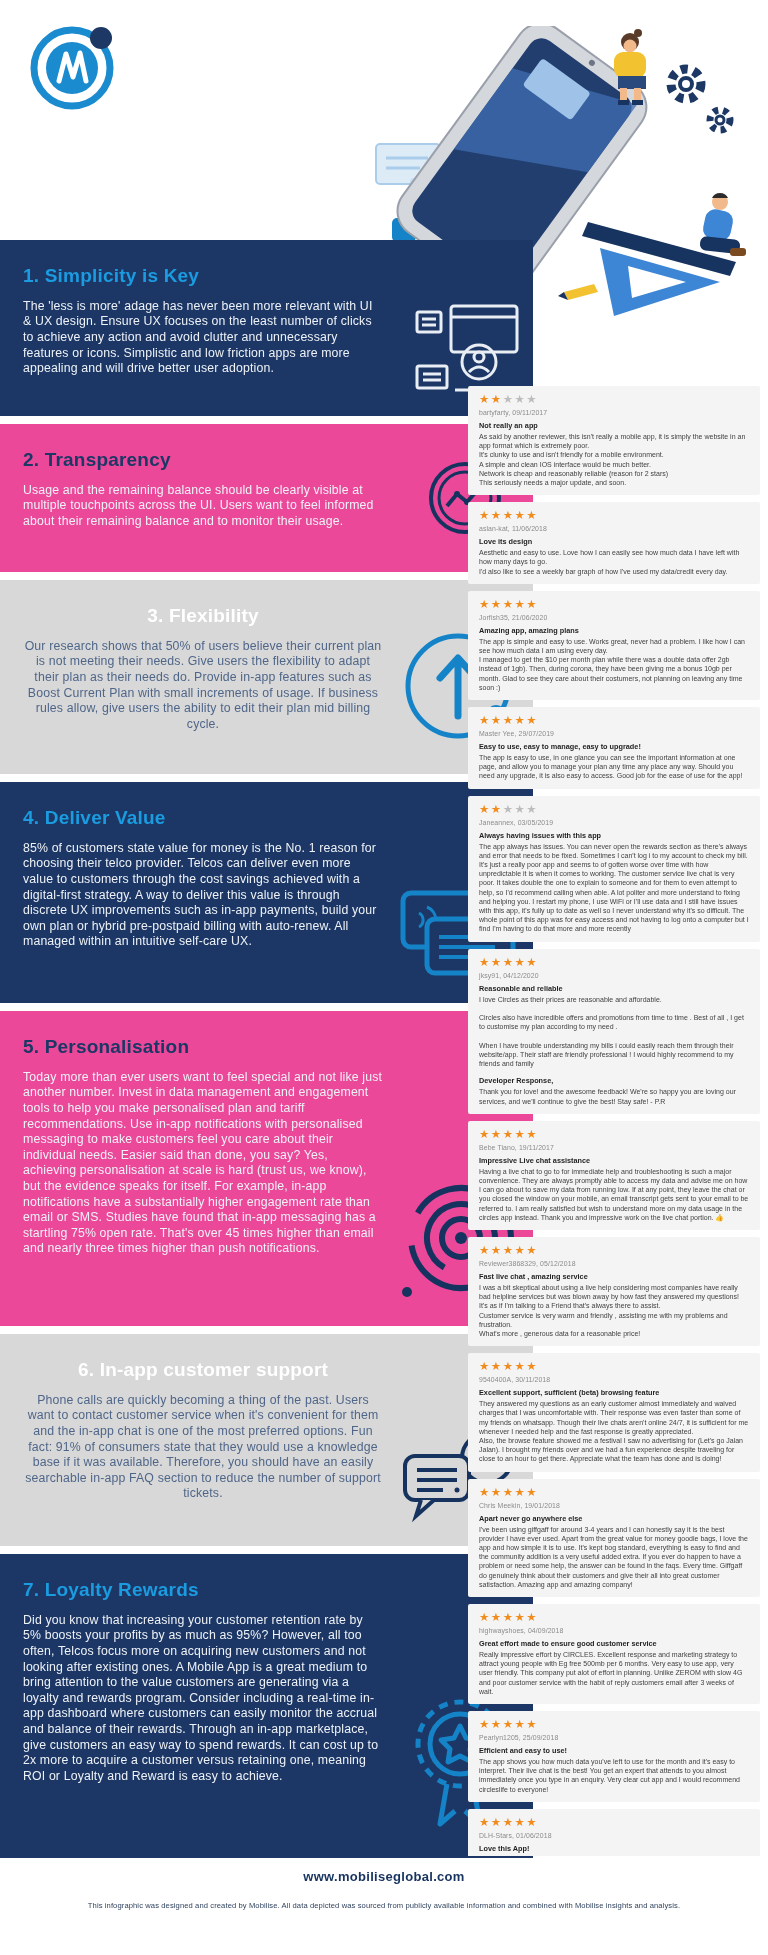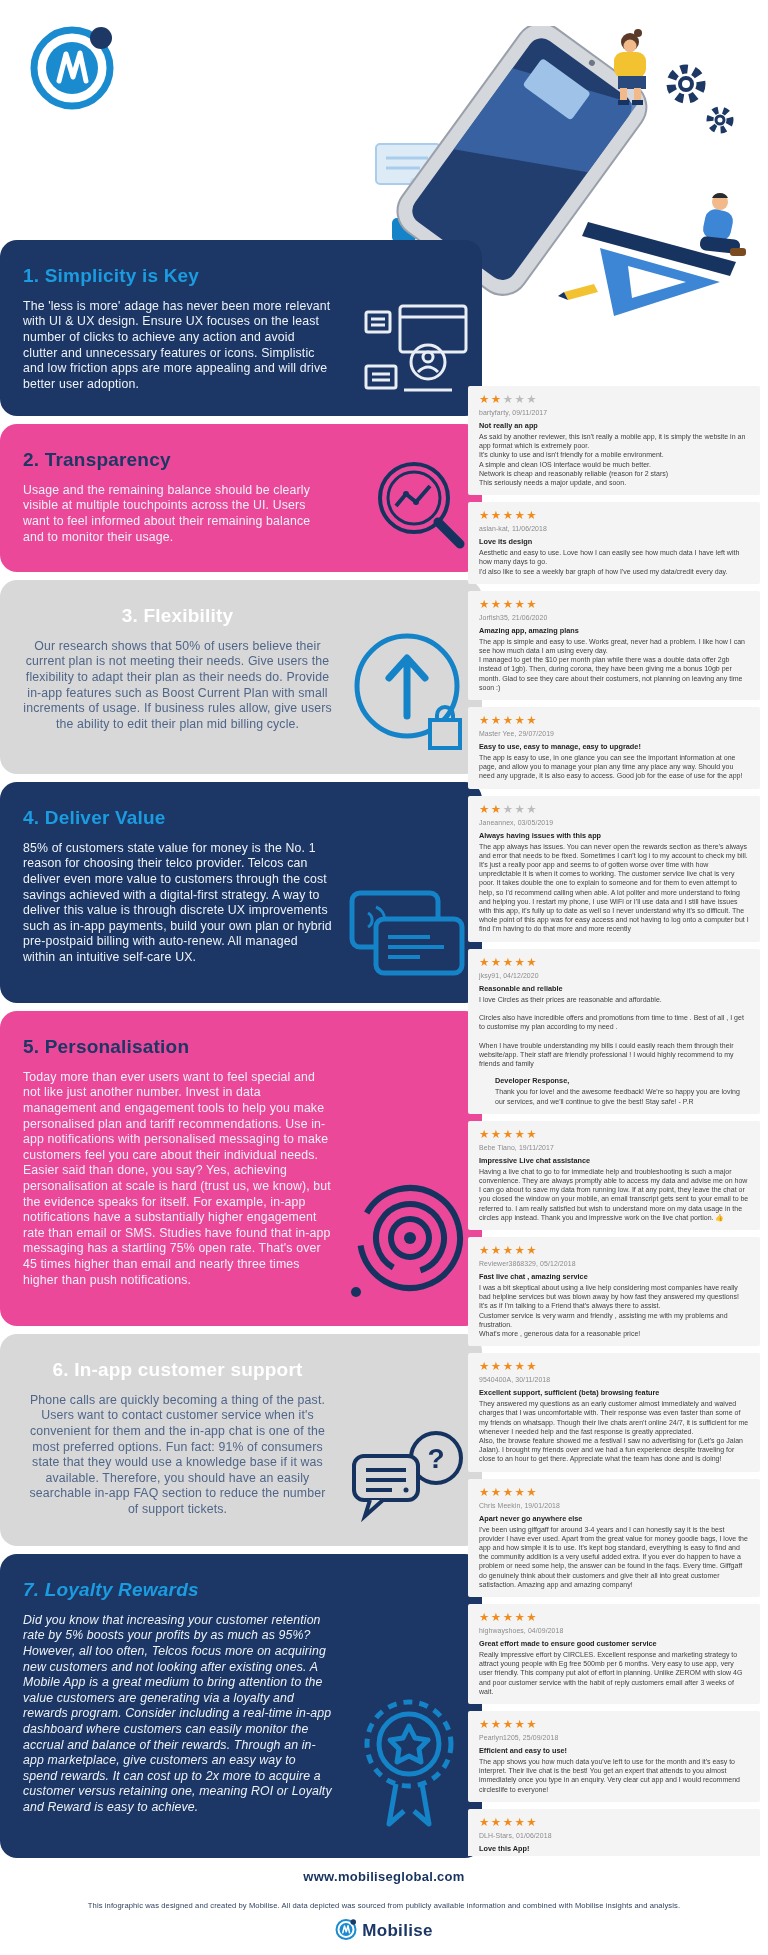--- a/index.html
+++ b/index.html
@@ -5,45 +5,45 @@
   html,body{margin:0;padding:0;background:#ffffff;}
   .page{position:relative;width:768px;height:1955px;background:#ffffff;overflow:hidden;
         font-family:"Liberation Sans",sans-serif;}
   
   .logo{position:absolute;left:28px;top:22px;}
   .title{position:absolute;left:30px;top:112px;width:360px;margin:0;
          font-size:26px;line-height:1.22;font-weight:bold;color:#17335f;letter-spacing:.2px;}
   .illustration{position:absolute;left:368px;top:26px;width:400px;height:312px;}
   
   .left-col{position:absolute;left:0;top:240px;width:446px;}
-  .band{position:relative;width:482px;margin-bottom:8px;padding:26px 150px 0 23px;
-        box-sizing:border-box;overflow:hidden;border-radius:17px;}
+  .band{position:relative;width:533px;margin-bottom:8px;padding:26px 150px 0 23px;
+        box-sizing:border-box;overflow:hidden;}
   .band h2{margin:0 0 12px 0;font-size:19px;line-height:1.1;letter-spacing:.2px;}
   .band p{margin:0;font-size:12.3px;line-height:15.6px;letter-spacing:.15px;}
   .theme-navy{background:#1c3765;}
   .theme-blue{background:#ec4899;}
   .theme-gray{background:#d8d8d8;text-align:center;}
   .h-accent{color:#1b9be0;}
   .h-navy{color:#1c3765;}
   .h-white{color:#ffffff;}
   .b-white{color:#eef2f7;}
   .b-navy{color:#4f6689;}
   .s1{height:176px;} .s2{height:148px;} .s3{height:194px;} .s4{height:221px;}
-  .s5{height:315px;} .s6{height:212px;} .s7{height:304px;font-style:italic;}
+  .s5{height:315px;} .s6{height:212px;} .s7{height:304px;}
   .band-icon{position:absolute;right:14px;bottom:16px;}
   
   .right-col{position:absolute;left:468px;top:386px;width:292px;height:1470px;overflow:hidden;
              display:flex;flex-direction:column;gap:7px;}
   .review{background:#f4f4f4;border-radius:2px;padding:7px 11px 8px 11px;}
   .stars{font-size:11.5px;line-height:13px;letter-spacing:1.5px;}
   .st-on{color:#f18b1c;} .st-off{color:#bcbcbc;}
   .meta{font-size:6.9px;color:#8b8b8b;margin:3px 0 5px 0;letter-spacing:.1px;}
   .rtitle{font-size:7.3px;font-weight:bold;color:#1f1f1f;margin-bottom:2px;}
   .rbody{font-size:7px;line-height:9.2px;color:#3f3f3f;white-space:pre-line;}
-  .rdev{margin-top:8px;margin-left:16px;}
+  .rdev{margin-top:8px;}
   .rdev-label{font-size:7.3px;font-weight:bold;color:#1f1f1f;}
   .rdev-body{font-size:7px;line-height:9.2px;color:#3f3f3f;margin-top:2px;}
   
   .footer-url{position:absolute;left:0;top:1869px;width:768px;text-align:center;
               font-size:13px;font-weight:bold;color:#17335f;letter-spacing:.3px;text-decoration:none;display:block;}
   .disclaimer{position:absolute;left:0;top:1901px;width:768px;text-align:center;
               font-size:7.6px;color:#31435f;letter-spacing:.1px;}
   .brand-row{position:absolute;left:0;top:1918px;width:768px;display:flex;
              align-items:center;justify-content:center;gap:5px;}
   .brand-name{font-size:17px;font-weight:bold;color:#1c3765;letter-spacing:.3px;}
@@ -330,24 +330,13 @@
       <div class="stars"><span class="st-on">★</span><span class="st-on">★</span><span class="st-on">★</span><span class="st-on">★</span><span class="st-on">★</span></div>
       <div class="meta">DLH-Stars, 01/06/2018</div>
       <div class="rtitle">Love this App!</div>
       <div class="rbody">It's about time that data could be added on when needed. Now it with out changing your whole plan when I just need some data to make it to next time get data reloaded. I love that I can send data to others too 👍. Amazing app!!!</div>
     </article>
 
   </div>
 
   <a class="footer-url" href="#">www.mobiliseglobal.com</a>
   <div class="disclaimer">This infographic was designed and created by Mobilise. All data depicted was sourced from publicly available information and combined with Mobilise insights and analysis.</div>
-  <div class="brand-row">
-    <span>
-      <svg width="22" height="22" viewBox="0 0 88 88">
-        <circle cx="44" cy="46" r="38" fill="#ffffff" stroke="#1b8bd0" stroke-width="8"></circle>
-        <circle cx="44" cy="46" r="26" fill="#1b8bd0"></circle>
-        <polyline points="31,59 38,32 45,55 52,31 58,59" fill="none" stroke="#ffffff" stroke-width="6" stroke-linecap="round" stroke-linejoin="round"></polyline>
-        <circle cx="73" cy="16" r="11" fill="#1d3864"></circle>
-      </svg>
-    </span>
-    <span class="brand-name">Mobilise</span>
-  </div>
 </div>
 
 </body></html>

